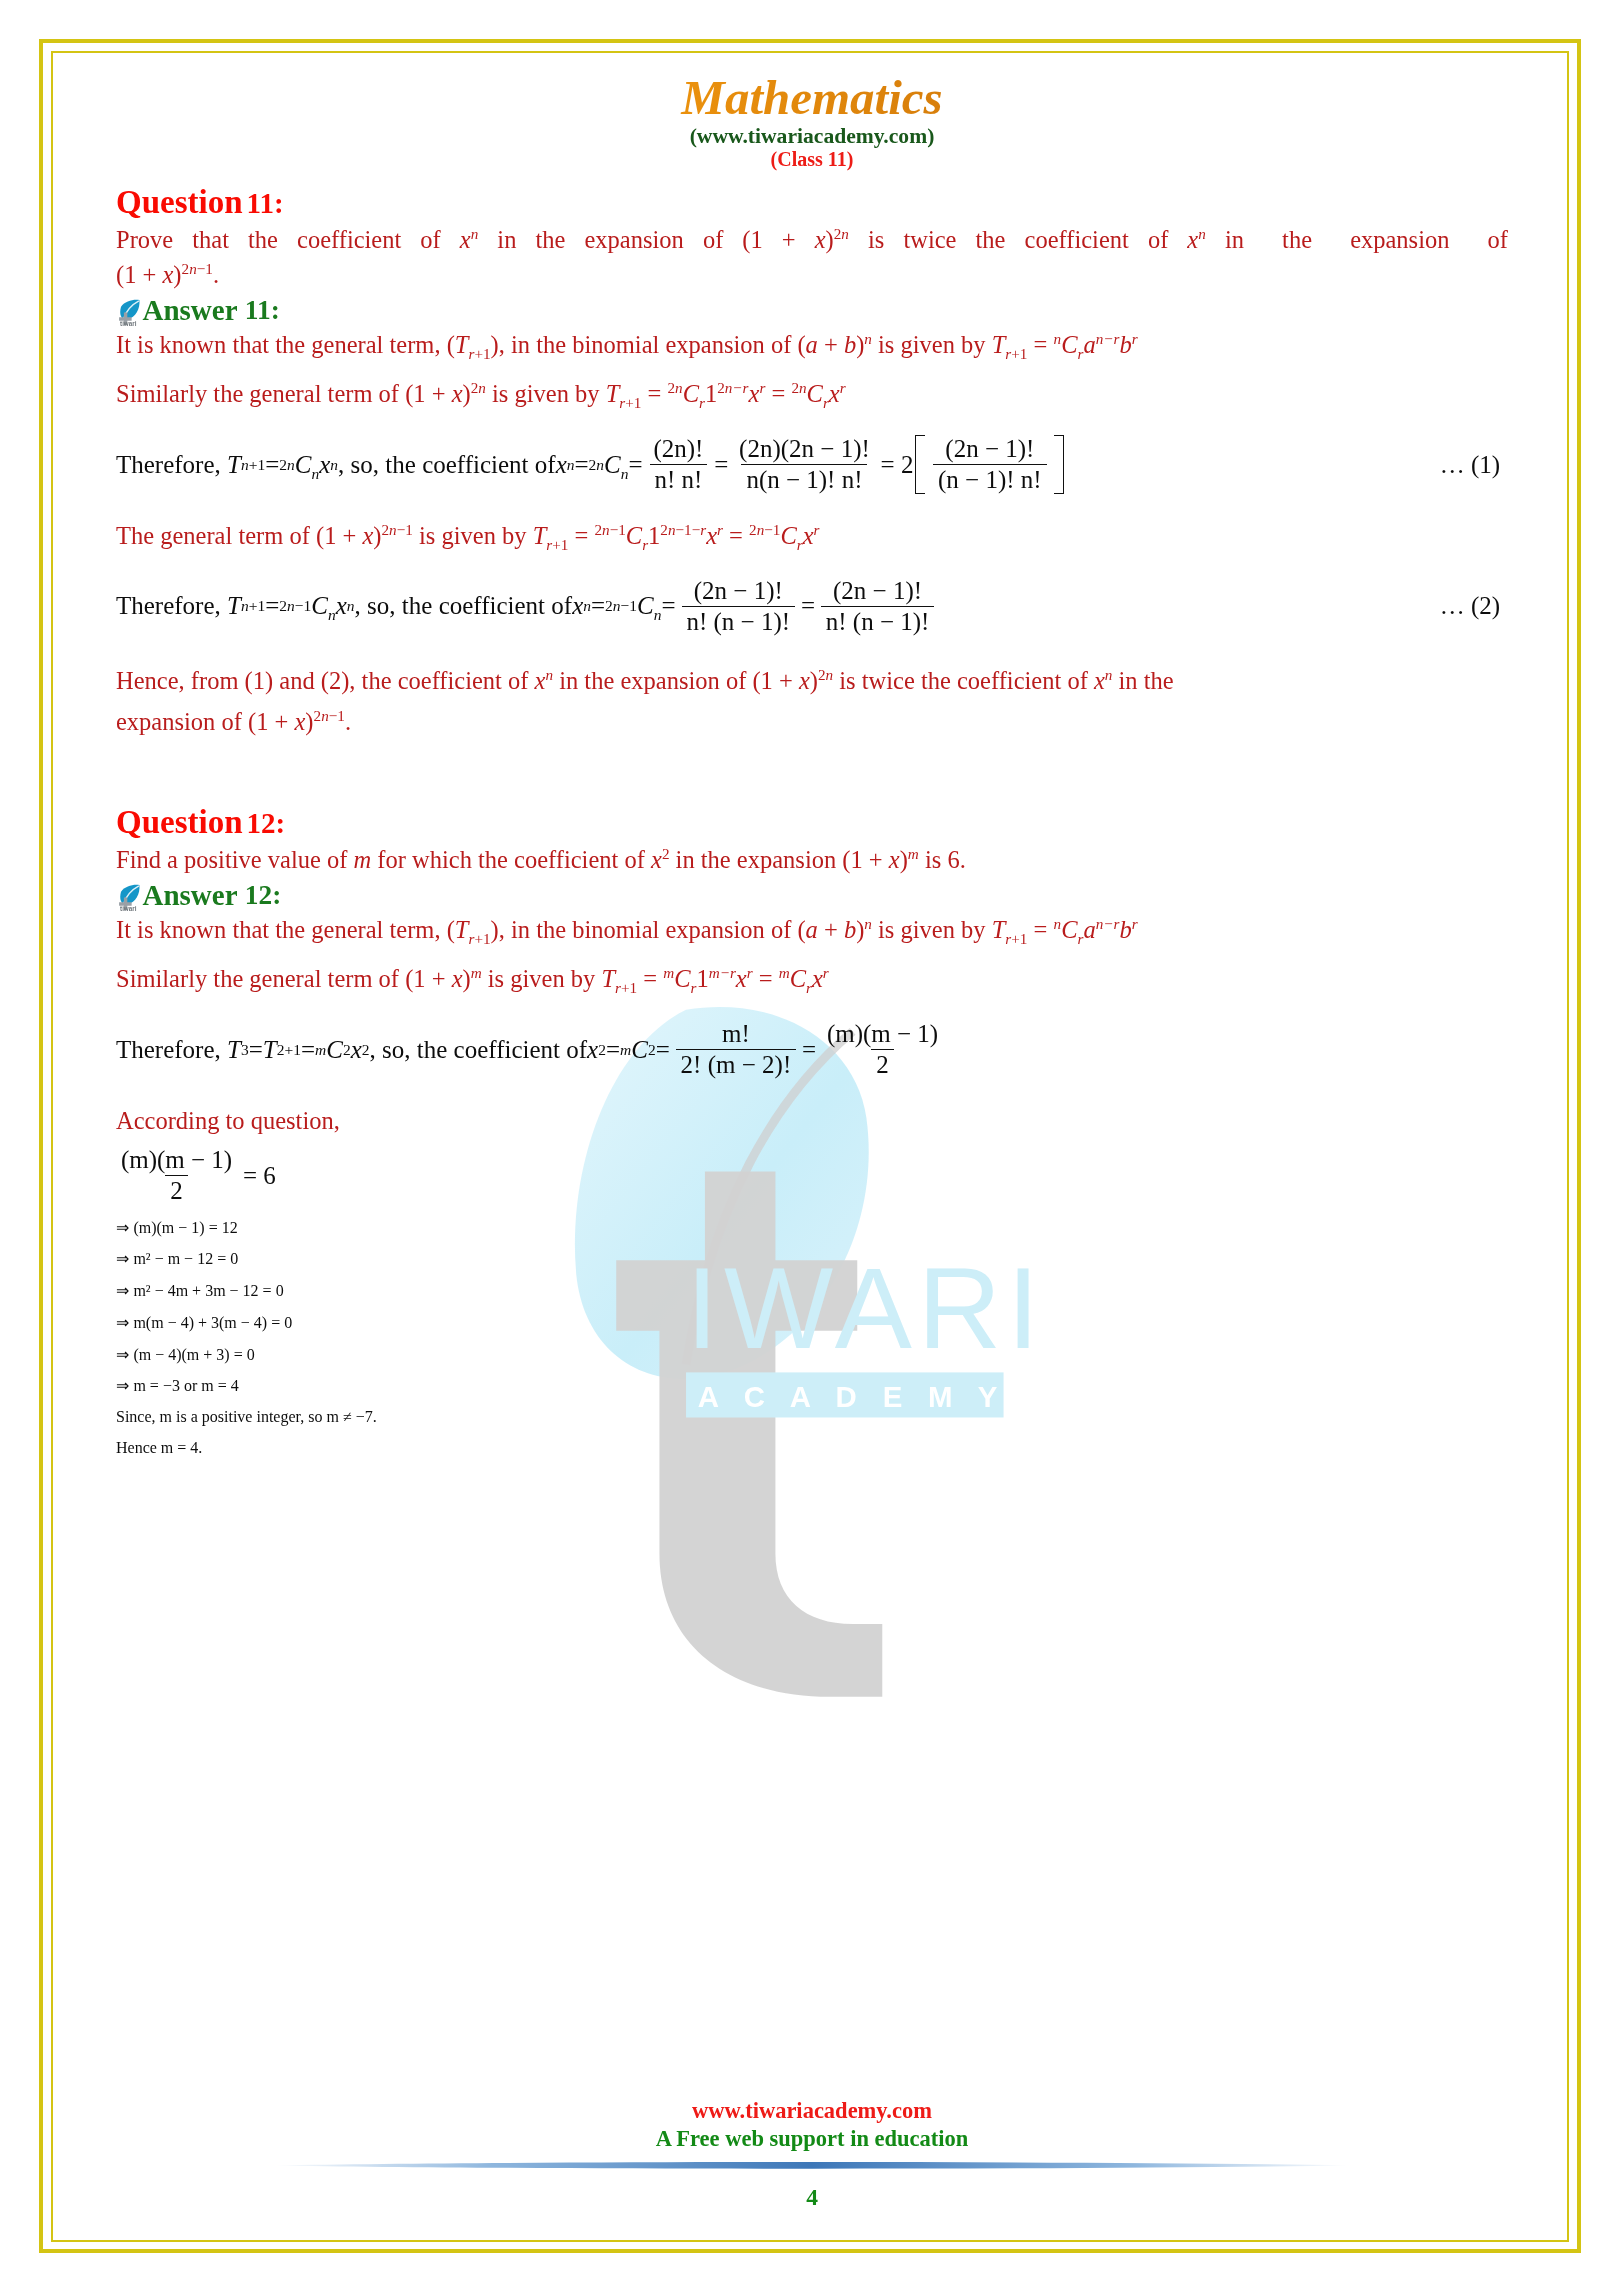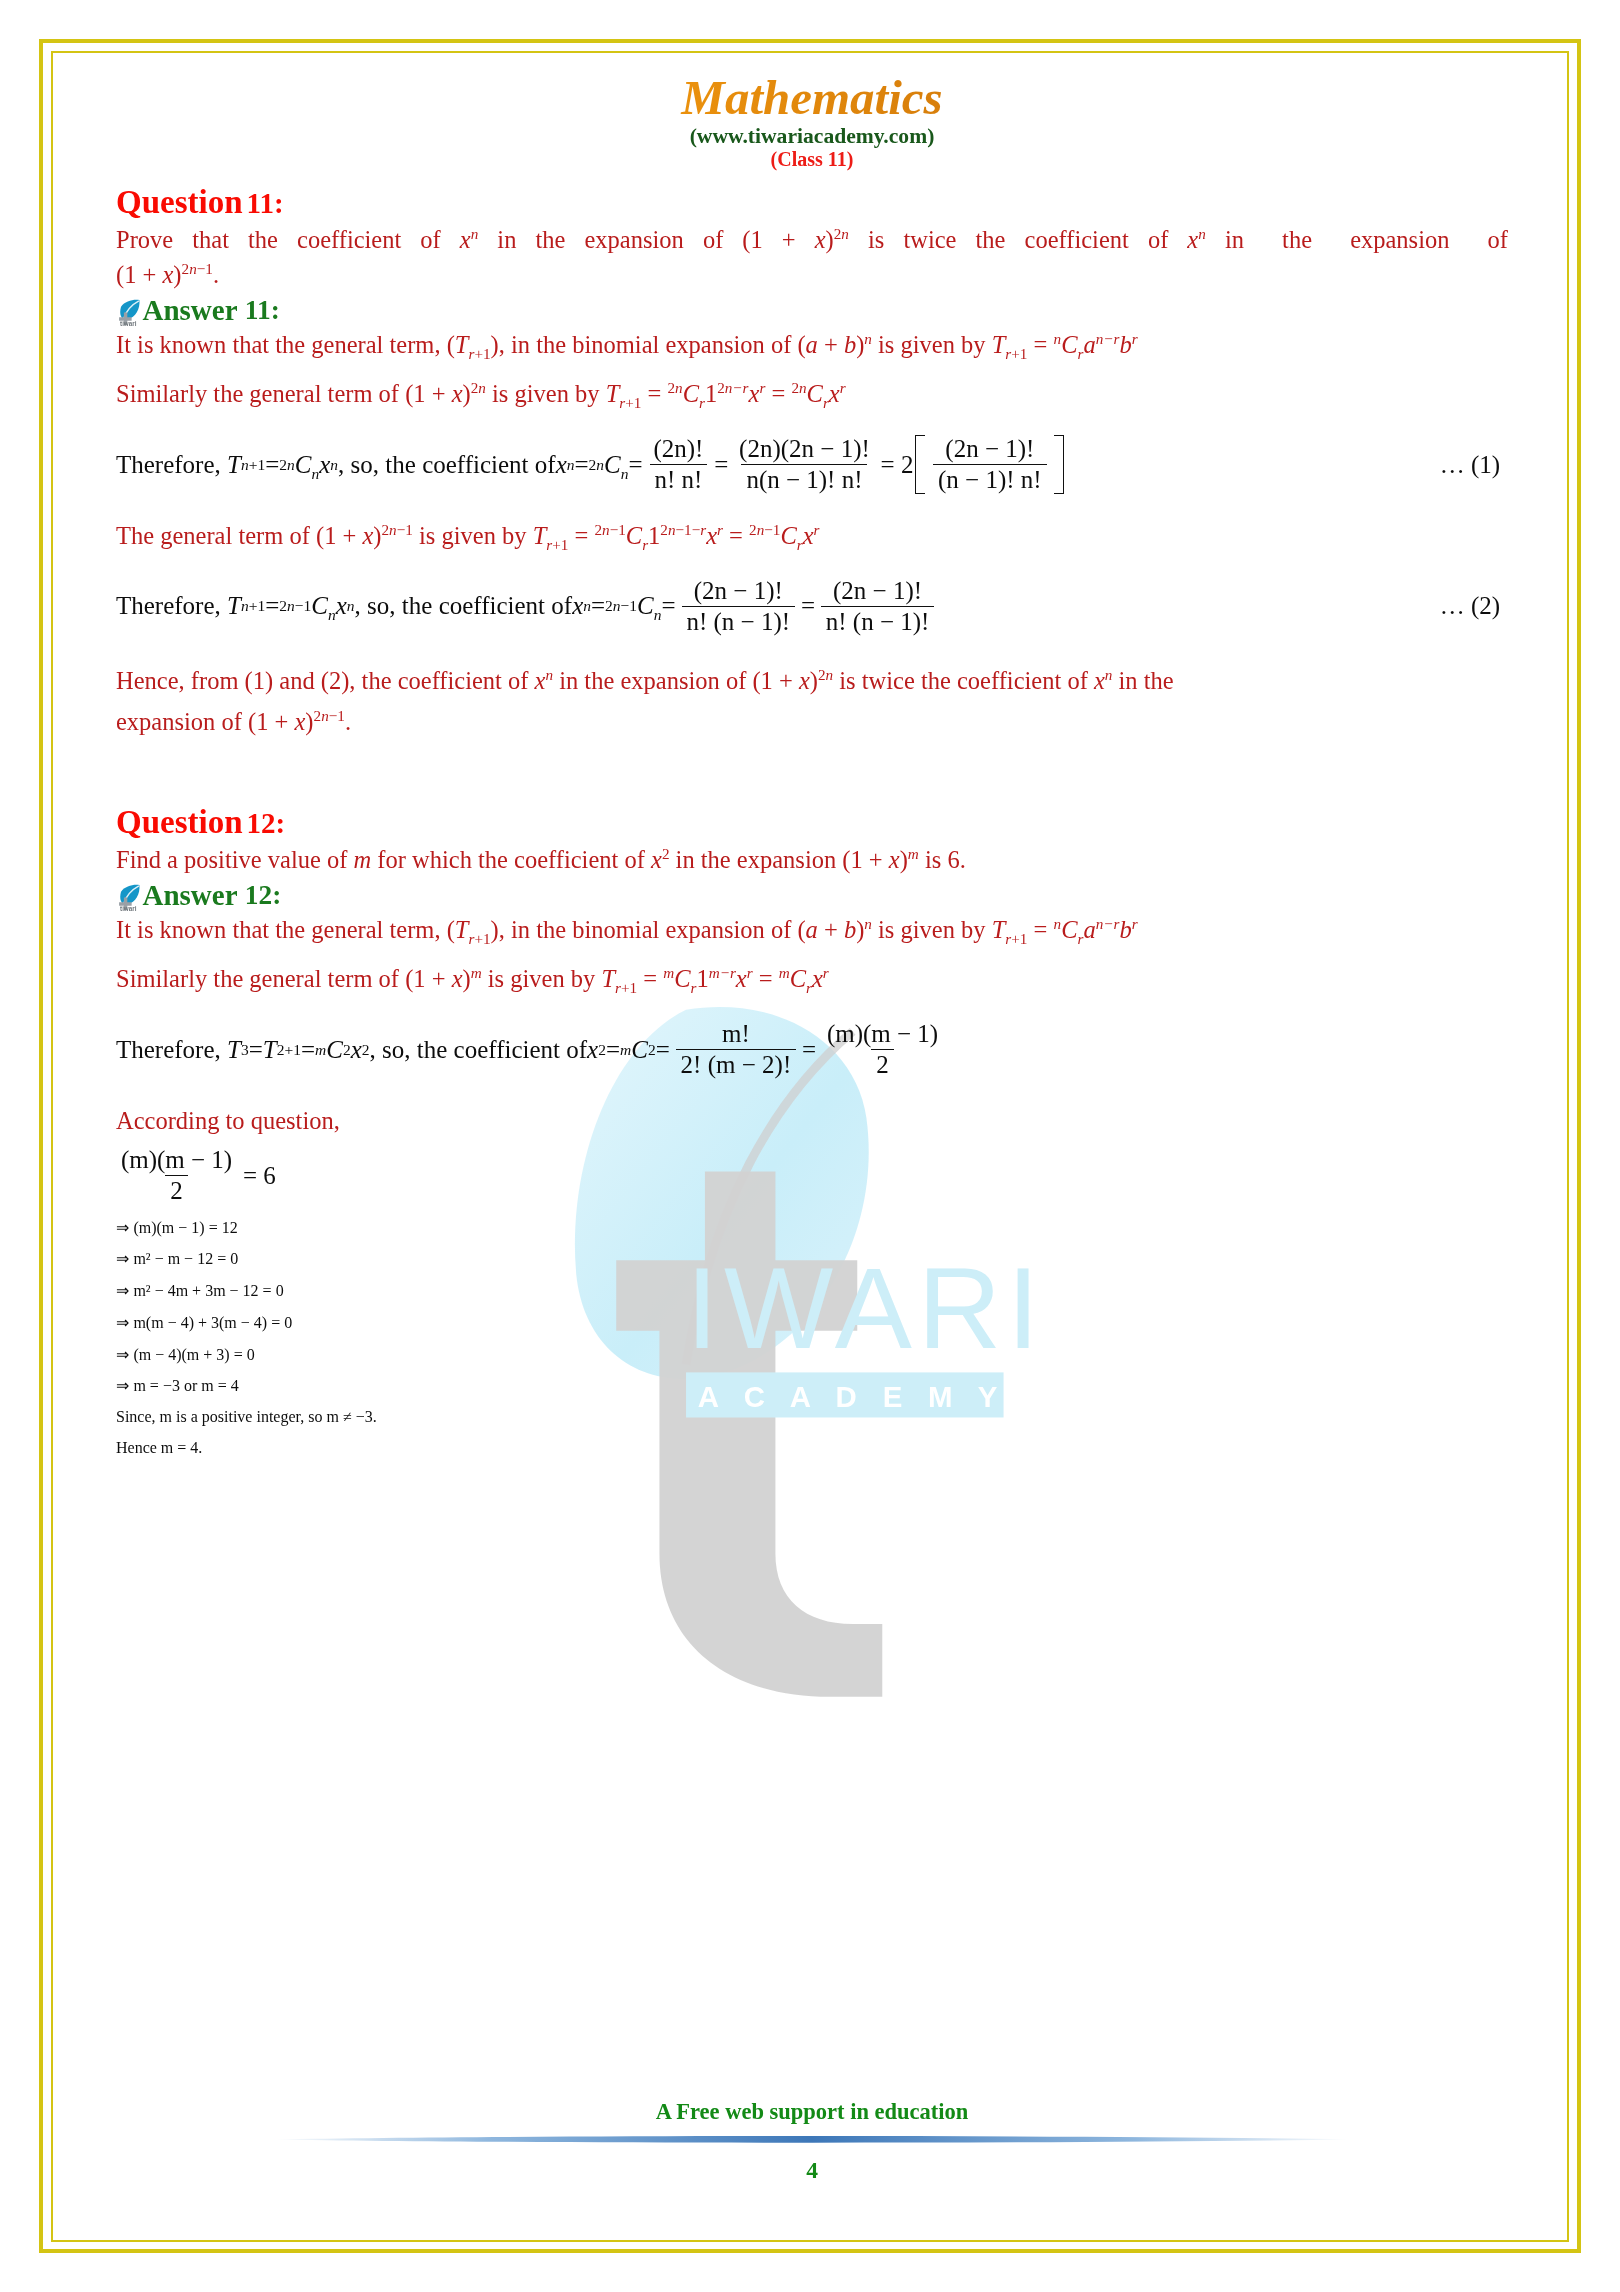--- a/index.html
+++ b/index.html
@@ -426,26 +426,27 @@
       </span>
     </div>
 
     <div class="step">⇒ (m)(m − 1) = 12</div>
     <div class="step">⇒ m² − m − 12 = 0</div>
     <div class="step">⇒ m² − 4m + 3m − 12 = 0</div>
     <div class="step">⇒ m(m − 4) + 3(m − 4) = 0</div>
     <div class="step">⇒ (m − 4)(m + 3) = 0</div>
     <div class="step">⇒ m = −3 or m = 4</div>
 
-    <div class="step">Since, m is a positive integer, so m ≠ −3.</div>
+    <div class="step">Since, m is a positive integer, so m ≠ −7.</div>
     <div class="step">Hence m = 4.</div>
 
   </div>
 
   <div class="footer">
+    <div class="f-url">www.tiwariacademy.com</div>
     <div class="f-tag">A Free web support in education</div>
     <svg class="f-rule" viewBox="0 0 1100 10" preserveAspectRatio="none" xmlns="http://www.w3.org/2000/svg">
       <defs>
         <linearGradient id="ruleg" x1="0" y1="0" x2="1" y2="0">
           <stop offset="0%" stop-color="#ffffff"></stop>
           <stop offset="20%" stop-color="#8fb7de"></stop>
           <stop offset="50%" stop-color="#3d77b8"></stop>
           <stop offset="80%" stop-color="#8fb7de"></stop>
           <stop offset="100%" stop-color="#ffffff"></stop>
         </linearGradient>

